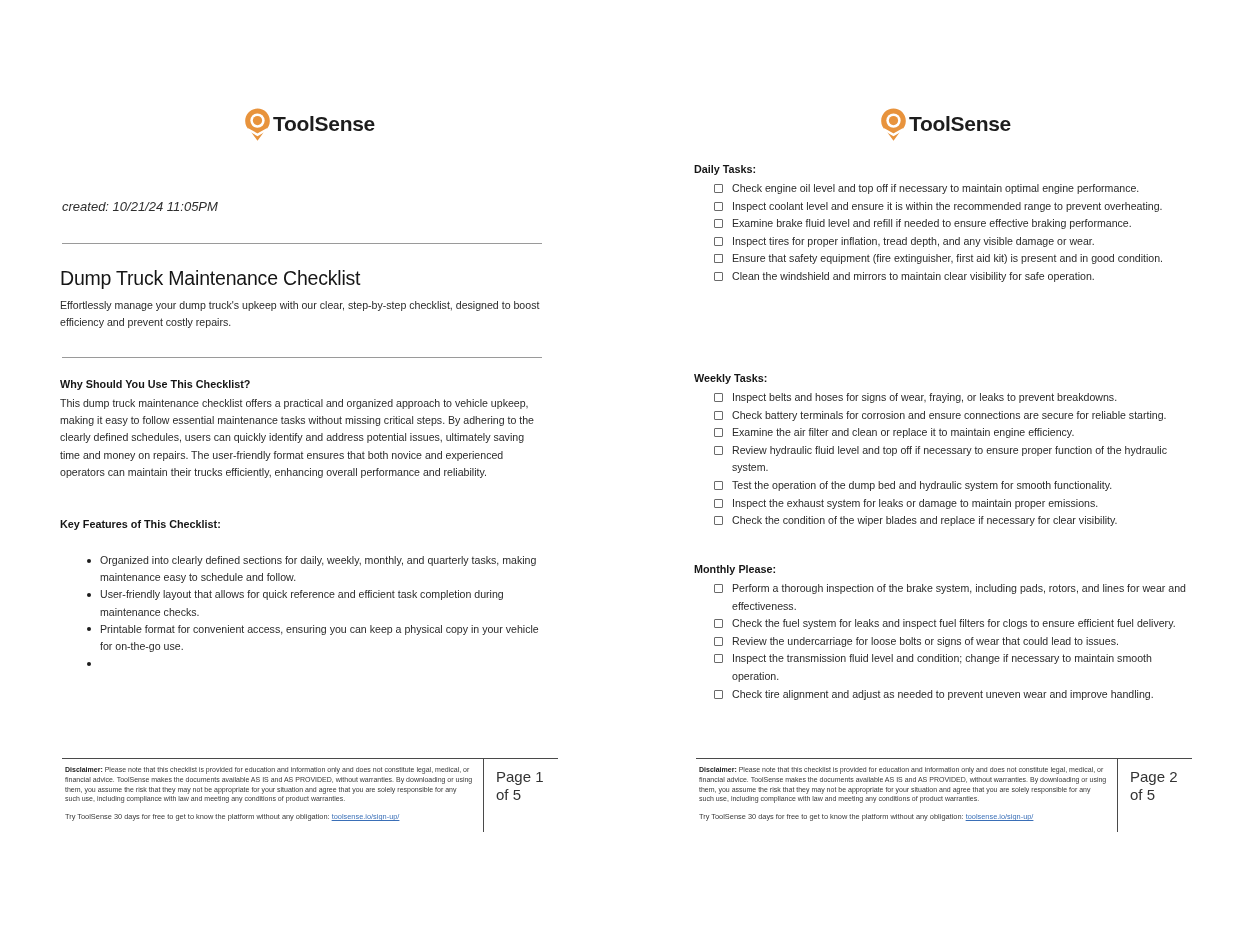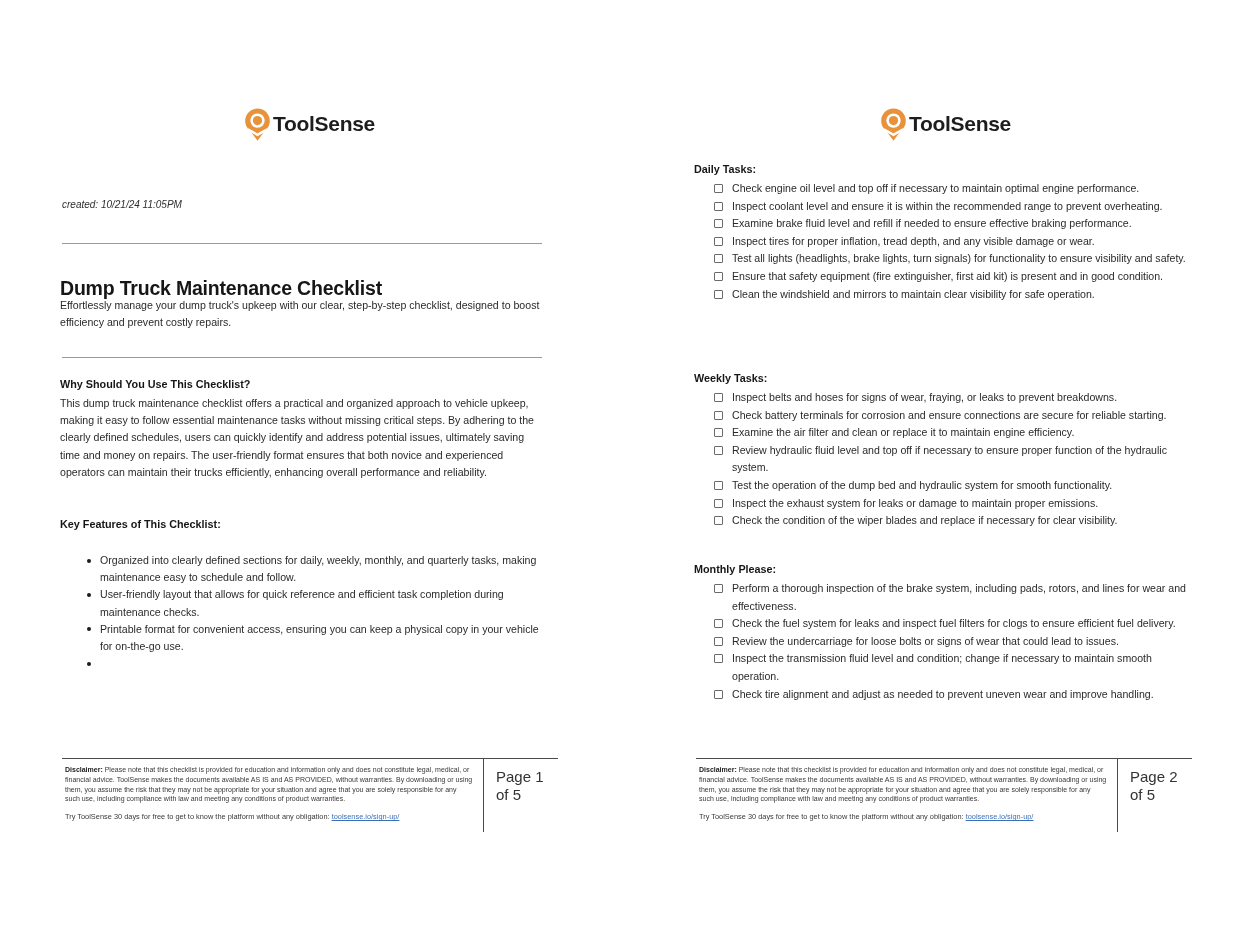--- a/index.html
+++ b/index.html
@@ -8,27 +8,27 @@
 
   .page { position:absolute; top:0; height:934px; }
   #page-1 { left:60px;  width:498px; }
   #page-2 { left:694px; width:502px; }
 
   
   .logo-row { position:absolute; top:101px; left:0; right:0; display:flex; justify-content:center; align-items:center; gap:1px; height:46px; }
   .logo-mark { width:29px; height:45px; flex:0 0 auto; }
   .brand-name { font-size:21px; font-weight:700; color:#1d1d1d; letter-spacing:-0.3px; }
 
-  .created-line { position:absolute; top:199px; left:2px; font-size:10px; font-style:italic; color:#2e2e2e; }
+  .created-line { position:absolute; top:199px; left:2px; font-size:13px; font-style:italic; color:#2e2e2e; }
 
   .rule { position:absolute; left:2px; width:480px; border:none; border-top:1px solid #9a9a9a; }
   #rule-1 { top:243px; }
   #rule-2 { top:357px; }
 
-  .doc-title { position:absolute; top:277px; left:0; font-size:19.5px; font-weight:700; color:#161616; letter-spacing:-0.2px; }
+  .doc-title { position:absolute; top:267px; left:0; font-size:19.5px; font-weight:400; color:#161616; letter-spacing:-0.2px; }
   .doc-subtitle { position:absolute; top:297px; left:0; width:490px; font-size:10.6px; line-height:17px; color:#2a2a2a; }
 
   .sec { position:absolute; left:0; width:488px; }
   #why-section { top:378px; }
   #features-section { top:518px; }
   .sec-heading { font-size:10.8px; font-weight:700; color:#161616; margin-bottom:5px; }
   .sec-body { font-size:10.6px; line-height:17.2px; color:#2a2a2a; width:486px; }
 
   .bullet-list { margin-top:22px; }
   .bullet-item { position:relative; padding-left:40px; font-size:10.6px; line-height:17.2px; width:488px; }
@@ -153,21 +153,20 @@
           <span class="task-text">Examine brake fluid level and refill if needed to ensure effective braking performance.</span>
         </div>
 
         <div class="task">
           <span class="checkbox"></span>
           <span class="task-text">Inspect tires for proper inflation, tread depth, and any visible damage or wear.</span>
         </div>
 
         <div class="task">
           <span class="checkbox"></span>
-          <span class="task-text">Test all lights (headlights, brake lights, turn signals) for functionality to ensure visibility and safety.</span>
         </div>
 
         <div class="task">
           <span class="checkbox"></span>
           <span class="task-text">Ensure that safety equipment (fire extinguisher, first aid kit) is present and in good condition.</span>
         </div>
 
         <div class="task">
           <span class="checkbox"></span>
           <span class="task-text">Clean the windshield and mirrors to maintain clear visibility for safe operation.</span>

